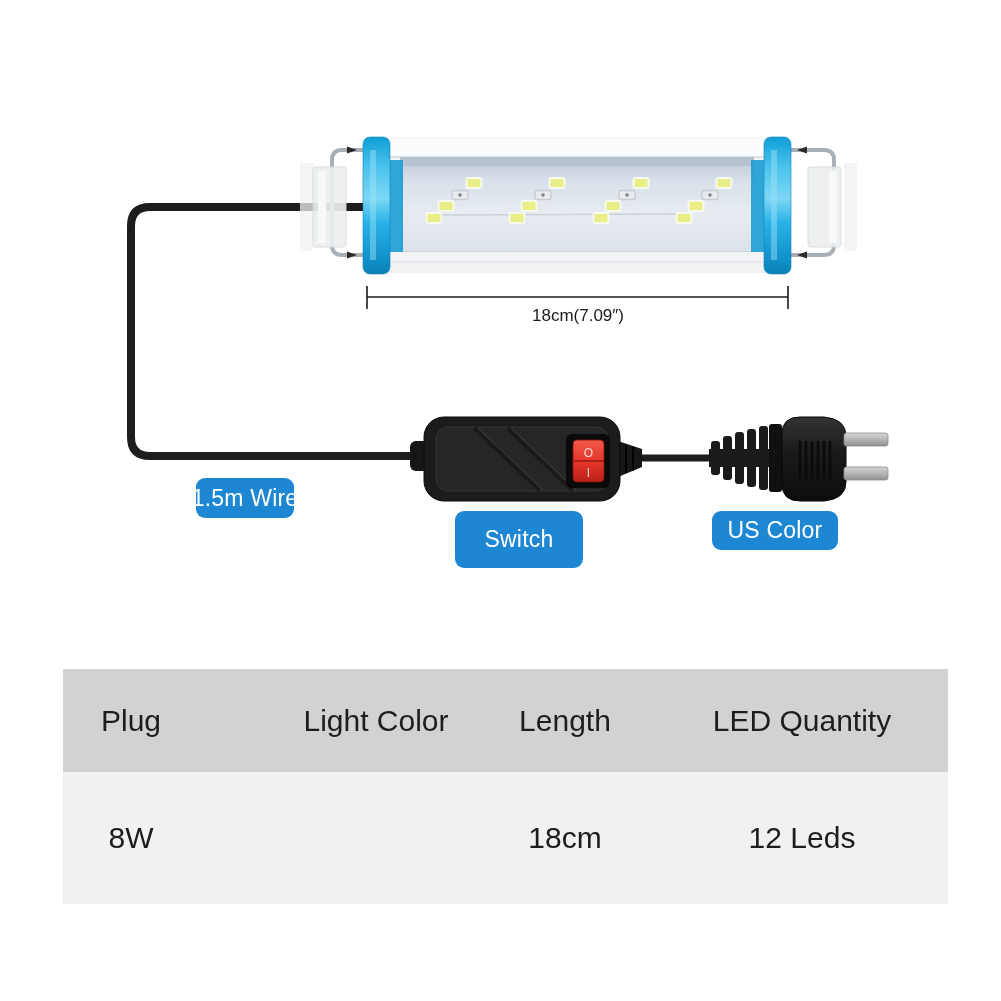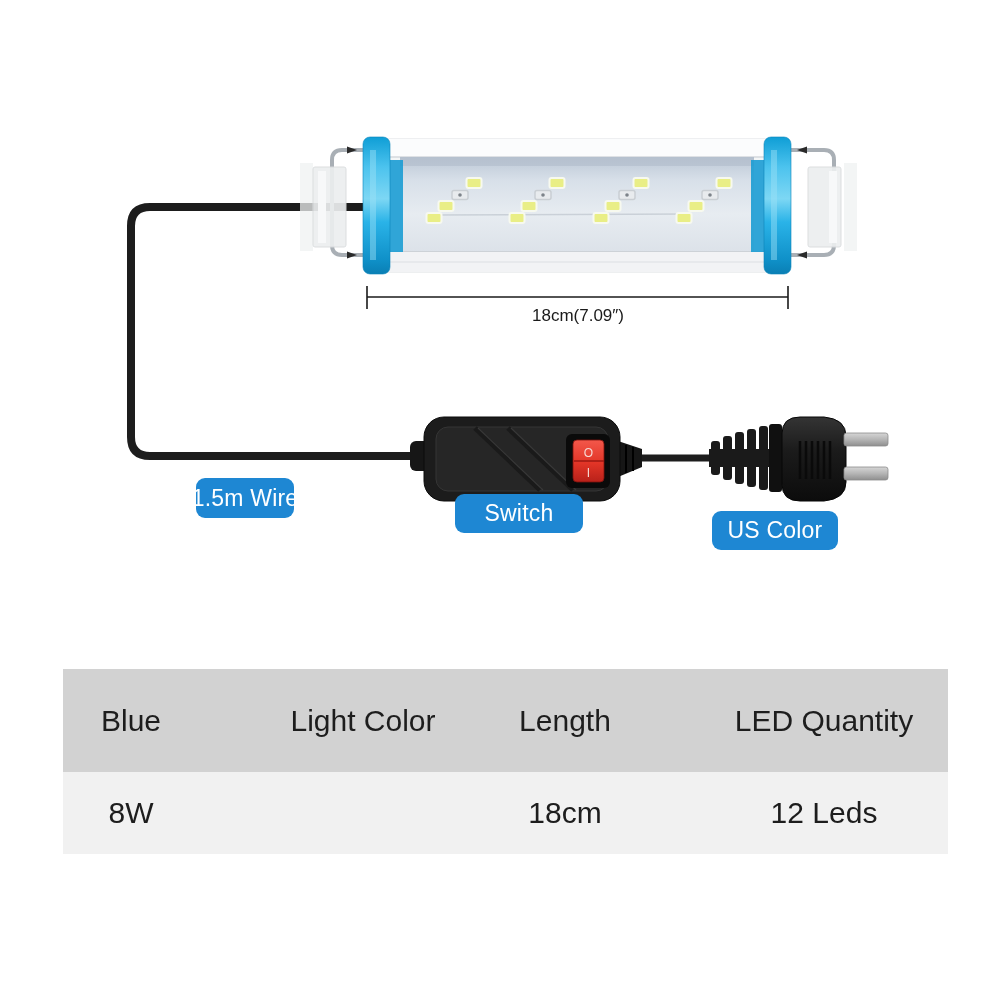--- a/index.html
+++ b/index.html
@@ -9,39 +9,39 @@
   }
   svg{position:absolute;left:0;top:0;}
 
   
   .chip{
     position:absolute;background:var(--callout-blue,#1e87d3);color:#ffffff;
     border-radius:9px;font-size:23px;display:flex;align-items:center;justify-content:center;
     white-space:nowrap;letter-spacing:.2px;
   }
   #chip-wire{left:196px;top:478px;width:98px;height:40px;}
-  #chip-switch{left:455px;top:494px;width:128px;height:39px;}
+  #chip-switch{left:455px;top:511px;width:128px;height:57px;}
   #chip-plug{left:712px;top:511px;width:126px;height:39px;}
 
   
   .dim-label{
     position:absolute;left:578px;top:306px;transform:translateX(-50%);
     font-size:17px;color:#1a1a1a;white-space:nowrap;
   }
 
   
   .spec-table{position:absolute;left:63px;top:669px;width:885px;}
   .spec-row{position:relative;width:100%;}
   .spec-header{height:103px;background:var(--table-header-bg,#d2d2d2);}
-  .spec-body{height:82px;background:var(--table-row-bg,#f1f1f1);}
+  .spec-body{height:132px;background:var(--table-row-bg,#f1f1f1);}
   .spec-cell{
     position:absolute;top:50%;transform:translate(-50%,-50%);
     font-size:30px;color:#1d1d1d;white-space:nowrap;
   }
-  .col1{left:68px;}  .col2{left:300px;}  .col3{left:502px;}  .col4{left:761px;}
+  .col1{left:68px;}  .col2{left:313px;}  .col3{left:502px;}  .col4{left:739px;}
 </style>
 </head>
 <body>
 
 <div class="canvas">
 
   <svg width="1001" height="1001" viewBox="0 0 1001 1001">
     <defs>
       <linearGradient id="gradCap" x1="0" y1="0" x2="0" y2="1">
         <stop offset="0" stop-color="#0f9ed6"></stop>
@@ -186,21 +186,21 @@
   </svg>
 
   <div class="dim-label">18cm(7.09″)</div>
 
   <div class="chip" id="chip-wire">1.5m Wire</div>
   <div class="chip" id="chip-switch">Switch</div>
   <div class="chip" id="chip-plug">US Color</div>
 
   <div class="spec-table">
     <div class="spec-row spec-header">
-      <span class="spec-cell col1">Blue</span>
+      <span class="spec-cell col1">Plug</span>
       <span class="spec-cell col2">Light Color</span>
       <span class="spec-cell col3">Length</span>
       <span class="spec-cell col4">LED Quantity</span>
     </div>
     <div class="spec-row spec-body">
       <span class="spec-cell col1">8W</span>
       <span class="spec-cell col3">18cm</span>
       <span class="spec-cell col4">12 Leds</span>
     </div>
   </div>

